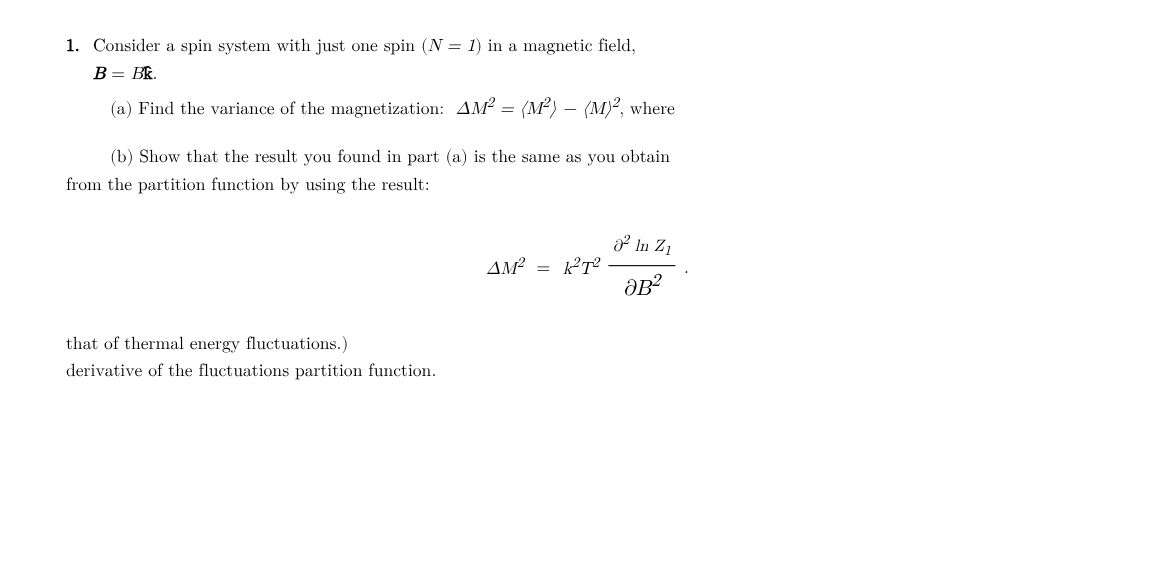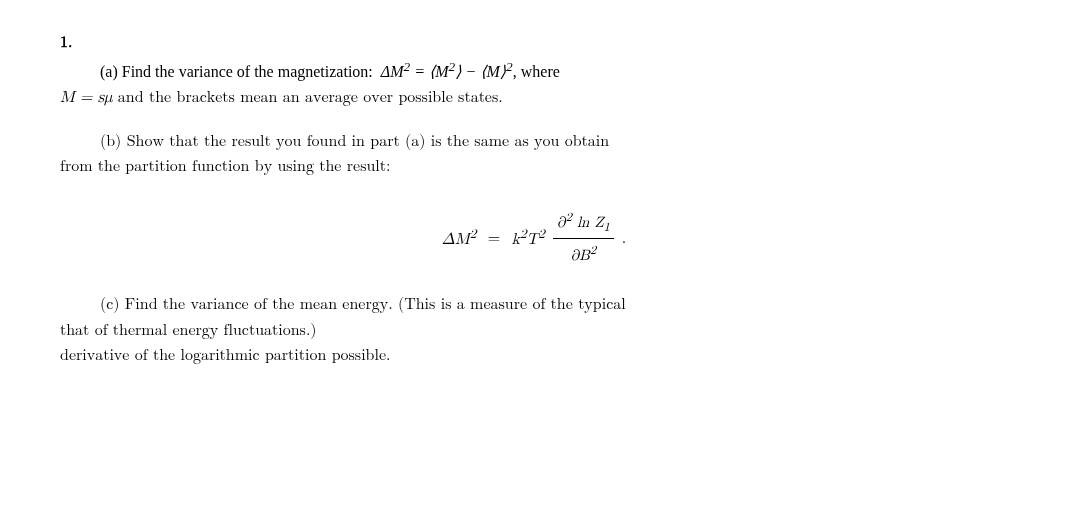--- a/index.html
+++ b/index.html
@@ -65,48 +65,53 @@
     .frac .numerator {
       border-bottom: 1.5px solid #000;
       padding: 0 4px 2px 4px;
       text-align: center;
       font-size: 15px;
     }
 
     .frac .denominator {
       padding: 2px 4px 0 4px;
       text-align: center;
-      font-size: 15px;
+      font-size: 20px;
     }
 
     .math-inline {
       font-style: italic;
       text-align: center;
     }
 
     p.line {
       text-align: justify;
       margin-bottom: 0;
       line-height: 1.6;
     }
   </style>
 </head>
 <body>
 
 <div class="problem-container">
 
   <div class="problem-number">
     <span class="num-bold">1.</span>
+    <div>
+      <p class="line">
+        <span>Consider a spin system with just one spin (<span class="math-inline"><em>N</em> = 1</span>) in a magnetic field,</span>
+      </p>
+      <p class="line">
+        <span class="bold-vec"><em><strong>B</strong></em></span><span> = <em>B</em><strong>k̂</strong>.</span>
+      </p>
+    </div>
   </div>
 
-  <p class="line" style="text-indent:2.5em; margin-top:2px;font-family:Liberation Serif, serif;">
+  <p class="line" style="text-indent:2.5em; margin-top:2px;">
     <span>(a) Find the variance of the magnetization: &nbsp;</span><span class="math-inline">Δ<em>M</em><sup>2</sup> = ⟨<em>M</em><sup>2</sup>⟩ − ⟨<em>M</em>⟩<sup>2</sup></span><span>, where</span>
-  </p>
-  <p class="line">
-    <span class="math-inline"><em>M</em> = <em>sμ</em></span><span> and the brackets mean an average over possible states.</span>
   </p>
 
   <p class="line" style="text-indent:2.5em; margin-top:18px;">
     <span>(b) Show that the result you found in part (a) is the same as you obtain</span>
   </p>
   <p class="line">
     <span>from the partition function by using the result:</span>
   </p>
 
   <div class="equation-block">
@@ -119,24 +124,21 @@
           <span class="math-inline">∂<sup>2</sup> ln <em>Z</em><sub>1</sub></span>
         </div>
         <div class="denominator">
           <span class="math-inline">∂<em>B</em><sup>2</sup></span>
         </div>
       </div>
       <span>.</span>
     </div>
   </div>
 
-  <p class="line" style="text-indent:2.5em;">
-    <span>(c) Find the variance of the mean energy. (This is a measure of the typical</span>
-  </p>
   <p class="line">
     <span>that of thermal energy fluctuations.)</span>
   </p>
 
   <p class="line">
-    <span>derivative of the logarithmic partition possible.</span>
+    <span>derivative of the fluctuations partition function.</span>
   </p>
 
 </div>
 
 </body></html>

